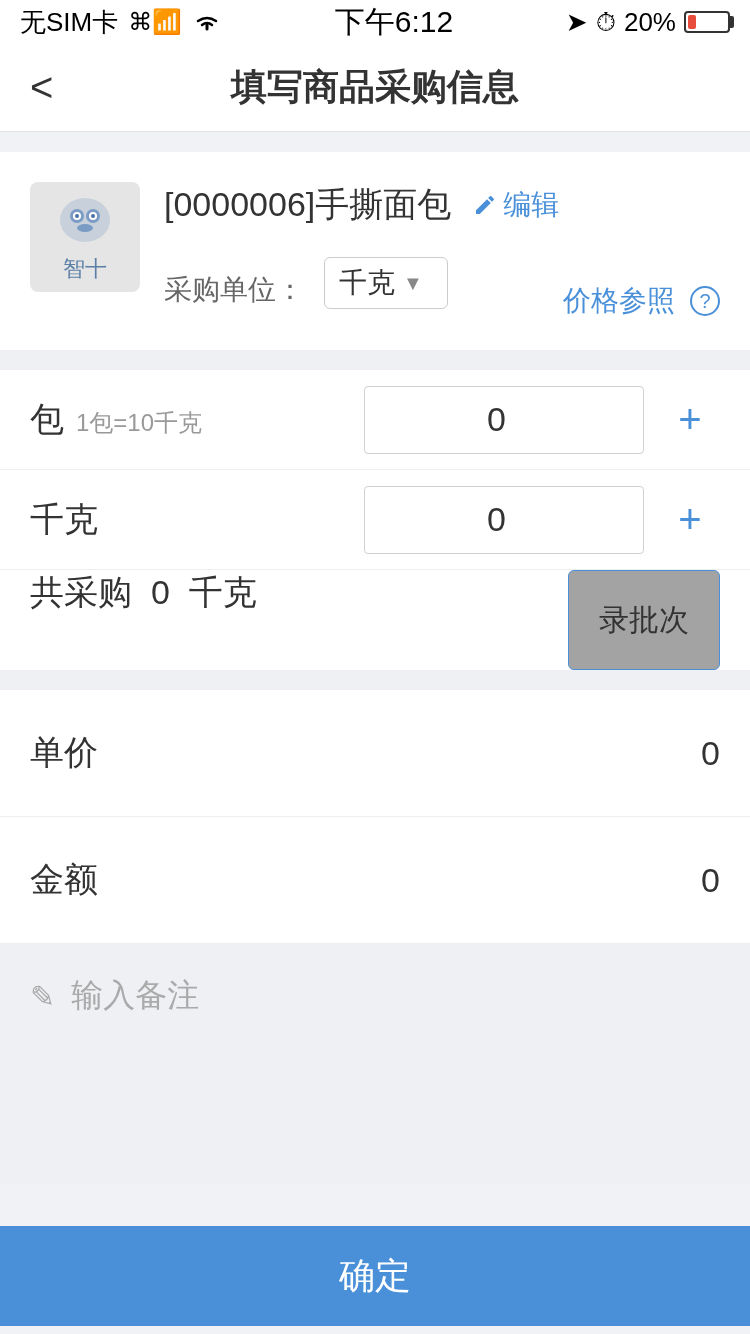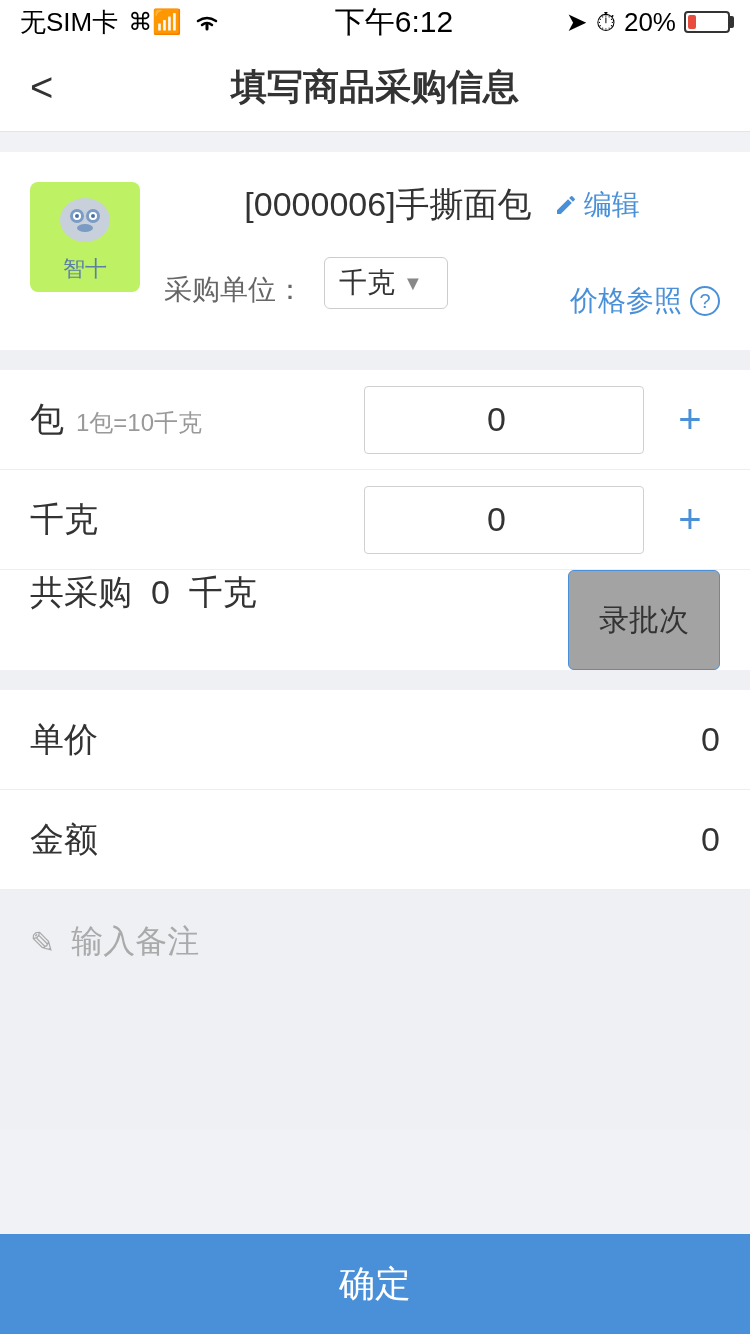--- a/index.html
+++ b/index.html
@@ -85,34 +85,34 @@
       background: #fff;
       padding: 30px;
       display: flex;
       align-items: flex-start;
       gap: 24px;
       margin-top: 20px;
     }
     .product-image {
       width: 110px;
       height: 110px;
-      background: #bef264;
+      background: #e5e5e5;
       border-radius: 8px;
       display: flex;
       align-items: center;
       justify-content: center;
       flex-shrink: 0;
       color: #7a8baa;
       font-size: 40px;
       flex-direction: column;
     }
     .product-info { flex: 1; }
     .product-name-row {
       display: flex;
-      justify-content: center;
+      justify-content: flex-start;
       align-items: center;
       margin-bottom: 18px;
       gap: 22px;
     }
     .product-name {
       font-size: 34px;
       color: #333;
       font-weight: 500;
     }
     .edit-btn {
@@ -143,21 +143,21 @@
       gap: 8px;
       cursor: pointer;
     }
     .unit-select-text { font-size: 28px; }
     .unit-chevron { font-size: 20px; color: #888; }
     .price-ref {
       font-size: 28px;
       color: #4a90d9;
       display: flex;
       align-items: center;
-      gap: 8px;
+      gap: 15px;
       cursor: pointer;
       margin-top: 36px;
     }
     .price-ref-icon {
       width: 30px; height: 30px;
       border: 2px solid #4a90d9;
       border-radius: 50%;
       display: flex;
       align-items: center;
       justify-content: center;
@@ -245,21 +245,21 @@
       cursor: pointer;
     }
 
     
     .info-row {
       background: #fff;
       padding: 17px 30px;
       display: flex;
       align-items: center;
       justify-content: space-between;
-      height: 100px;
+      height: 127px;
       border-bottom: 1px solid #eee;
     }
     .info-label {
       font-size: 34px;
       color: #333;
     }
     .info-value {
       font-size: 34px;
       color: #333;
     }
@@ -275,21 +275,21 @@
       align-items: center;
       gap: 16px;
       color: #aaa;
       font-size: 32px;
     }
     .pencil-icon { font-size: 30px; color: #aaa; }
 
     
     .confirm-btn {
       position: fixed;
-      bottom: 0;
+      bottom: 8px;
       left: 0;
       width: 750px;
       height: 100px;
       background: #4a90d9;
       display: flex;
       align-items: center;
       justify-content: center;
       font-size: 36px;
       color: #fff;
       font-weight: 500;

